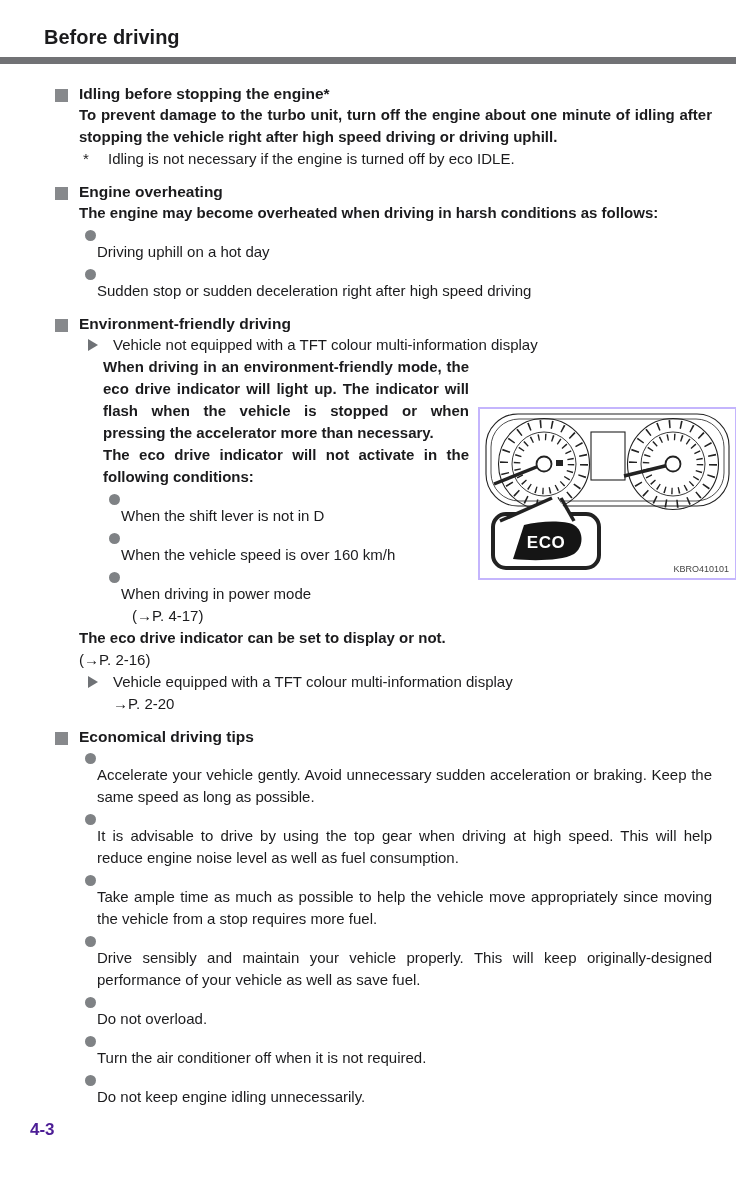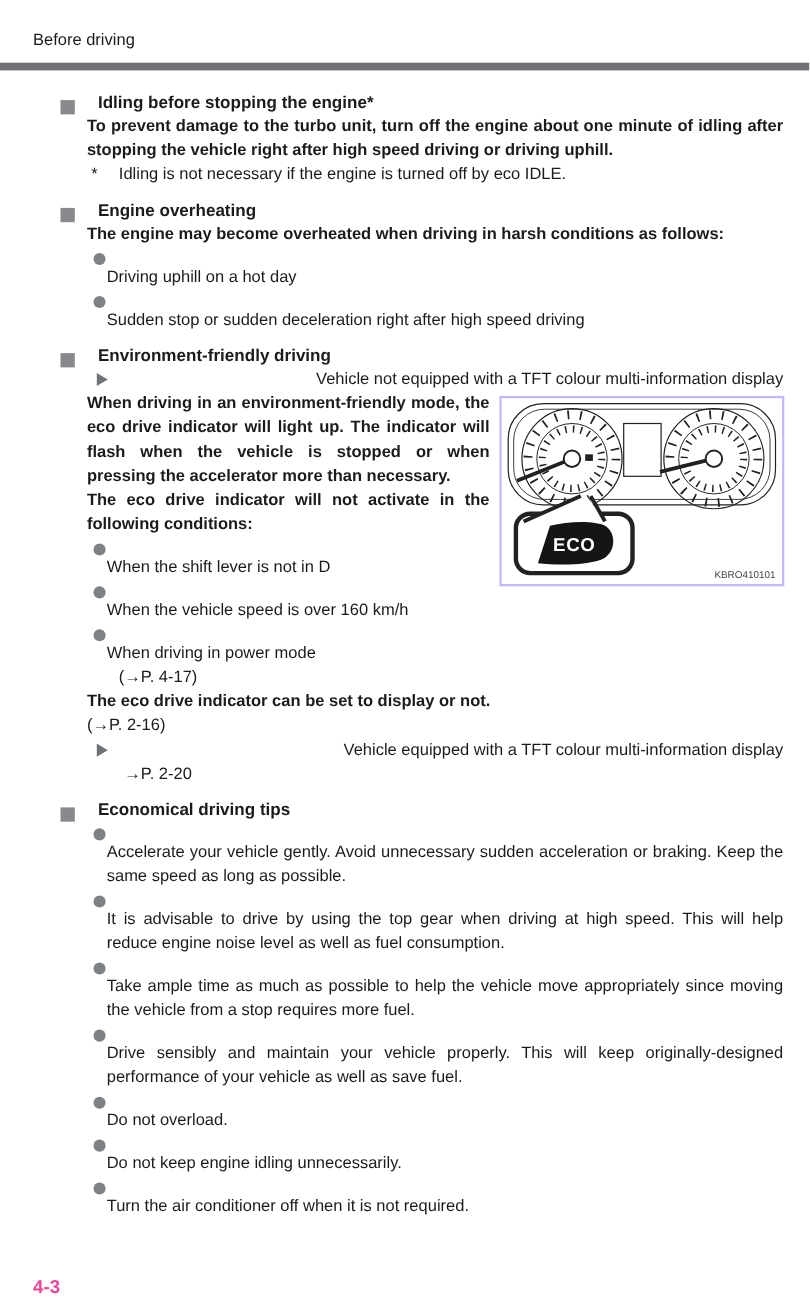--- a/index.html
+++ b/index.html
@@ -1,43 +1,43 @@
 <!DOCTYPE html>
 <html><head>
 <meta charset="utf-8">
 <style>
   html,body { margin:0; padding:0; background:#ffffff; }
   .page {
     position:relative; width:736px; height:1182px; background:#ffffff;
     font-family:"Liberation Sans","DejaVu Sans",sans-serif;
     color:#1b1b1d; font-size:15px; overflow:hidden;
   }
-  .header-title { padding:28px 30px 0 30px; font-size:15px; line-height:18px; }
+  .header-title { padding:28px 30px 0 44px; font-size:20px; line-height:18px;font-weight:bold; }
   .top-bar { margin-top:11px; height:7px; background:#717275; }
   .content { padding:20px 24px 0 55px; }
   .section { margin-top:12px; }
   .section:first-child { margin-top:0; }
-  .sec-head { display:flex; align-items:flex-end; gap:21px; font-weight:bold; font-size:15.5px; line-height:20px; }
+  .sec-head { display:flex; align-items:center; gap:11px; font-weight:bold; font-size:15.5px; line-height:20px; }
   .sq { width:13px; height:13px; background:#87898c; flex:none; margin-top:3px; }
   .sec-body { margin-left:24px; line-height:22px; }
   p.just { text-align:justify; margin:0;font-weight:bold; }
   .fn-row { display:flex; }
   .fn-marker { width:29px; flex:none; padding-left:4px; box-sizing:border-box; }
   .bul-row { display:flex; margin-left:6px;flex-direction:column; }
   .dot { width:11px; height:11px; border-radius:50%; background:#7f8285; flex:none; margin-top:6px; }
   .bul-text { margin-left:12px; flex:1; text-align:justify; }
-  .arrow-row { display:flex; align-items:center; margin-left:9px; line-height:22px;justify-content:space-between; }
+  .arrow-row { display:flex; align-items:center; margin-left:9px; line-height:22px; }
   .tri { width:0; height:0; border-left:10px solid #6f7276; border-top:6px solid transparent; border-bottom:6px solid transparent; flex:none; }
   .arrow-text { margin-left:15px; }
   .ref-indent { margin-left:29px; }
   .ref-indent2 { margin-left:34px; }
-  .eco-cols { display:flex; align-items:flex-start; }
+  .eco-cols { display:flex; align-items:center;margin-left:24px; }
   .eco-left { width:366px; flex:none; }
   .eco-fig { width:255px; height:169px; border:2px solid #c4b5fd; margin-left:9px; margin-top:4px; flex:none; background:#fff; }
-  .footer { position:absolute; left:30px; top:1120px; font-weight:bold; font-size:17px; color:#ec4899;margin-top:40px; }
+  .footer { position:absolute; left:30px; top:1120px; font-weight:bold; font-size:17px; color:#4c1d95; }
 </style>
 <title>Before driving</title></head>
 <body>
 
 <div class="page">
 
   <div class="header-title">Before driving</div>
   <div class="top-bar"></div>
 
   <div class="content">
@@ -178,25 +178,25 @@
         <div class="bul-row">
           <span class="dot"></span>
           <div class="bul-text">Drive sensibly and maintain your vehicle properly. This will keep originally-designed performance of your vehicle as well as save fuel.</div>
         </div>
         <div class="bul-row">
           <span class="dot"></span>
           <div class="bul-text">Do not overload.</div>
         </div>
         <div class="bul-row">
           <span class="dot"></span>
+          <div class="bul-text">Turn the air conditioner off when it is not required.</div>
+        </div>
+        <div class="bul-row">
+          <span class="dot"></span>
           <div class="bul-text">Do not keep engine idling unnecessarily.</div>
-        </div>
-        <div class="bul-row">
-          <span class="dot"></span>
-          <div class="bul-text">Turn the air conditioner off when it is not required.</div>
         </div>
       </div>
     </div>
 
   </div>
 
   <div class="footer">4-3</div>
 </div>
 
 </body></html>

